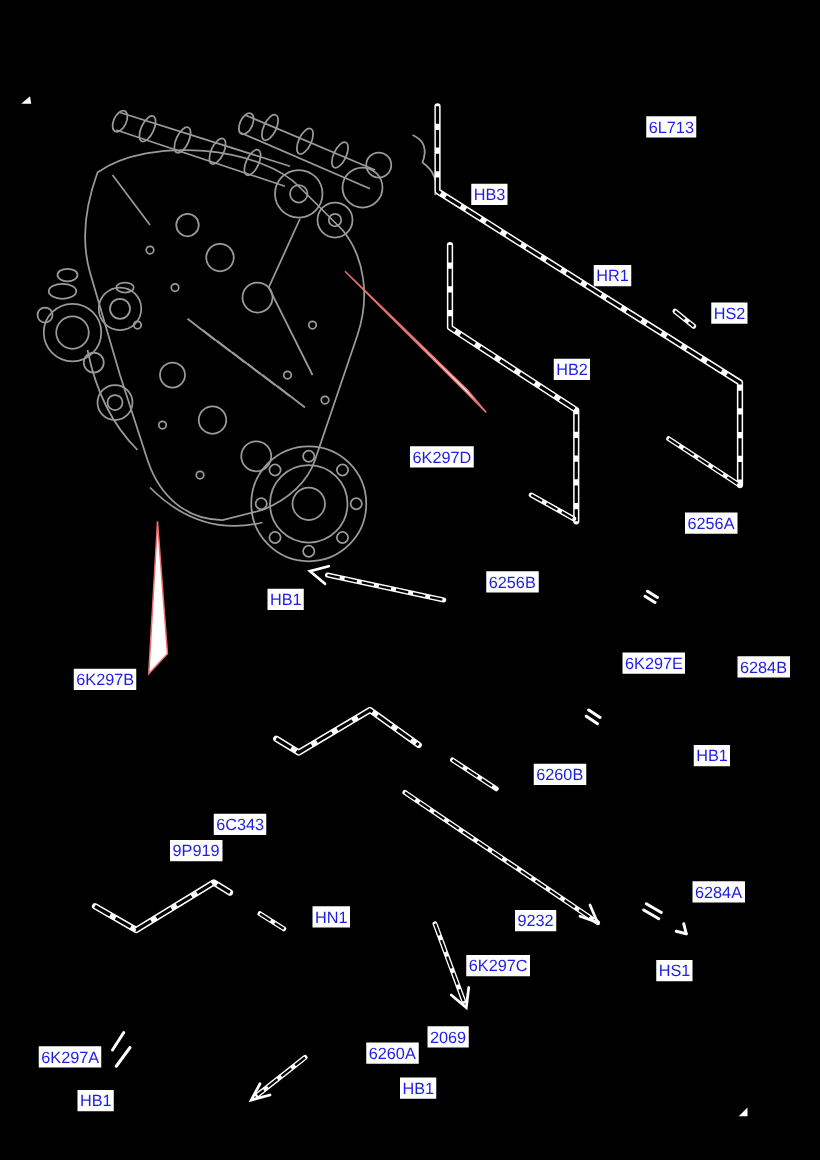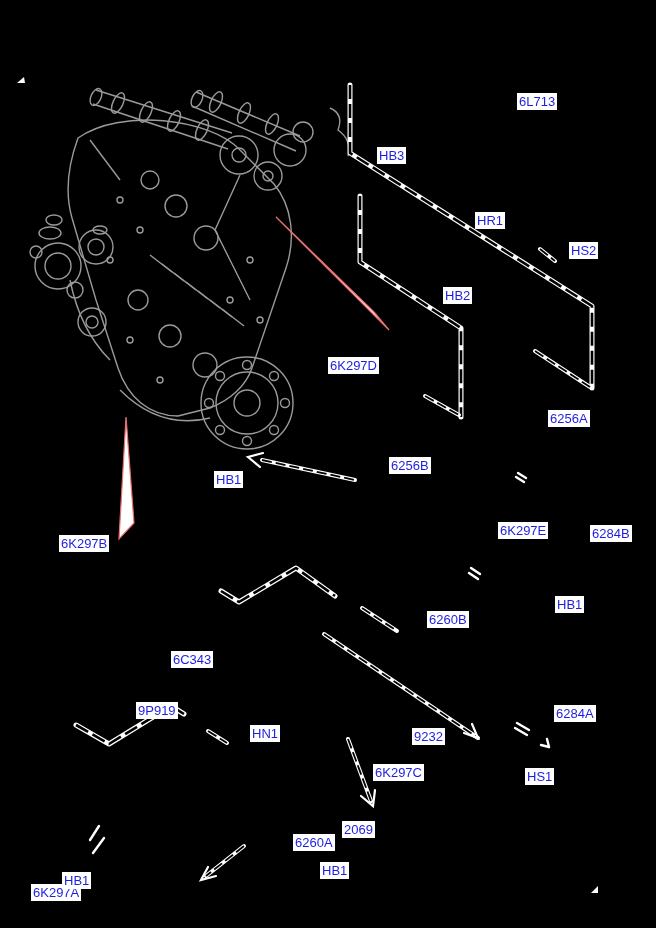--- a/index.html
+++ b/index.html
@@ -216,26 +216,26 @@
       <div class="part-label" style="left: 328px; top: 357px;">6K297D</div>
       <div class="part-label" style="left: 548px; top: 410px;">6256A</div>
       <div class="part-label" style="left: 389px; top: 457px;">6256B</div>
       <div class="part-label" style="left: 214px; top: 471px;">HB1</div>
       <div class="part-label" style="left: 59px; top: 535px;">6K297B</div>
       <div class="part-label" style="left: 568px; top: 525px; margin-left: 22px;">6284B</div>
       <div class="part-label" style="left: 498px; top: 522px;">6K297E</div>
       <div class="part-label" style="left: 555px; top: 596px;">HB1</div>
       <div class="part-label" style="left: 427px; top: 611px;">6260B</div>
       <div class="part-label" style="left: 171px; top: 651px;">6C343</div>
-      <div class="part-label" style="left: 136px; top: 702px;">9P919</div>
+      <div class="part-label" style="left: 136px; top: 672px;">9P919</div>
       <div class="part-label" style="left: 250px; top: 725px;">HN1</div>
       <div class="part-label" style="left: 412px; top: 728px;">9232</div>
       <div class="part-label" style="left: 554px; top: 705px;">6284A</div>
       <div class="part-label" style="left: 373px; top: 764px;">6K297C</div>
       <div class="part-label" style="left: 525px; top: 768px;">HS1</div>
       <div class="part-label" style="left: 342px; top: 821px;">2069</div>
       <div class="part-label" style="left: 293px; top: 834px;">6260A</div>
-      <div class="part-label" style="left: 31px; top: 884px;">6K297A</div>
+      <div class="part-label" style="left: 31px; top: 837px;">6K297A</div>
       <div class="part-label" style="left: 320px; top: 862px;">HB1</div>
       <div class="part-label" style="left: 62px; top: 872px;">HB1</div>
     </div>
 
 </div>
 
 </body></html>

